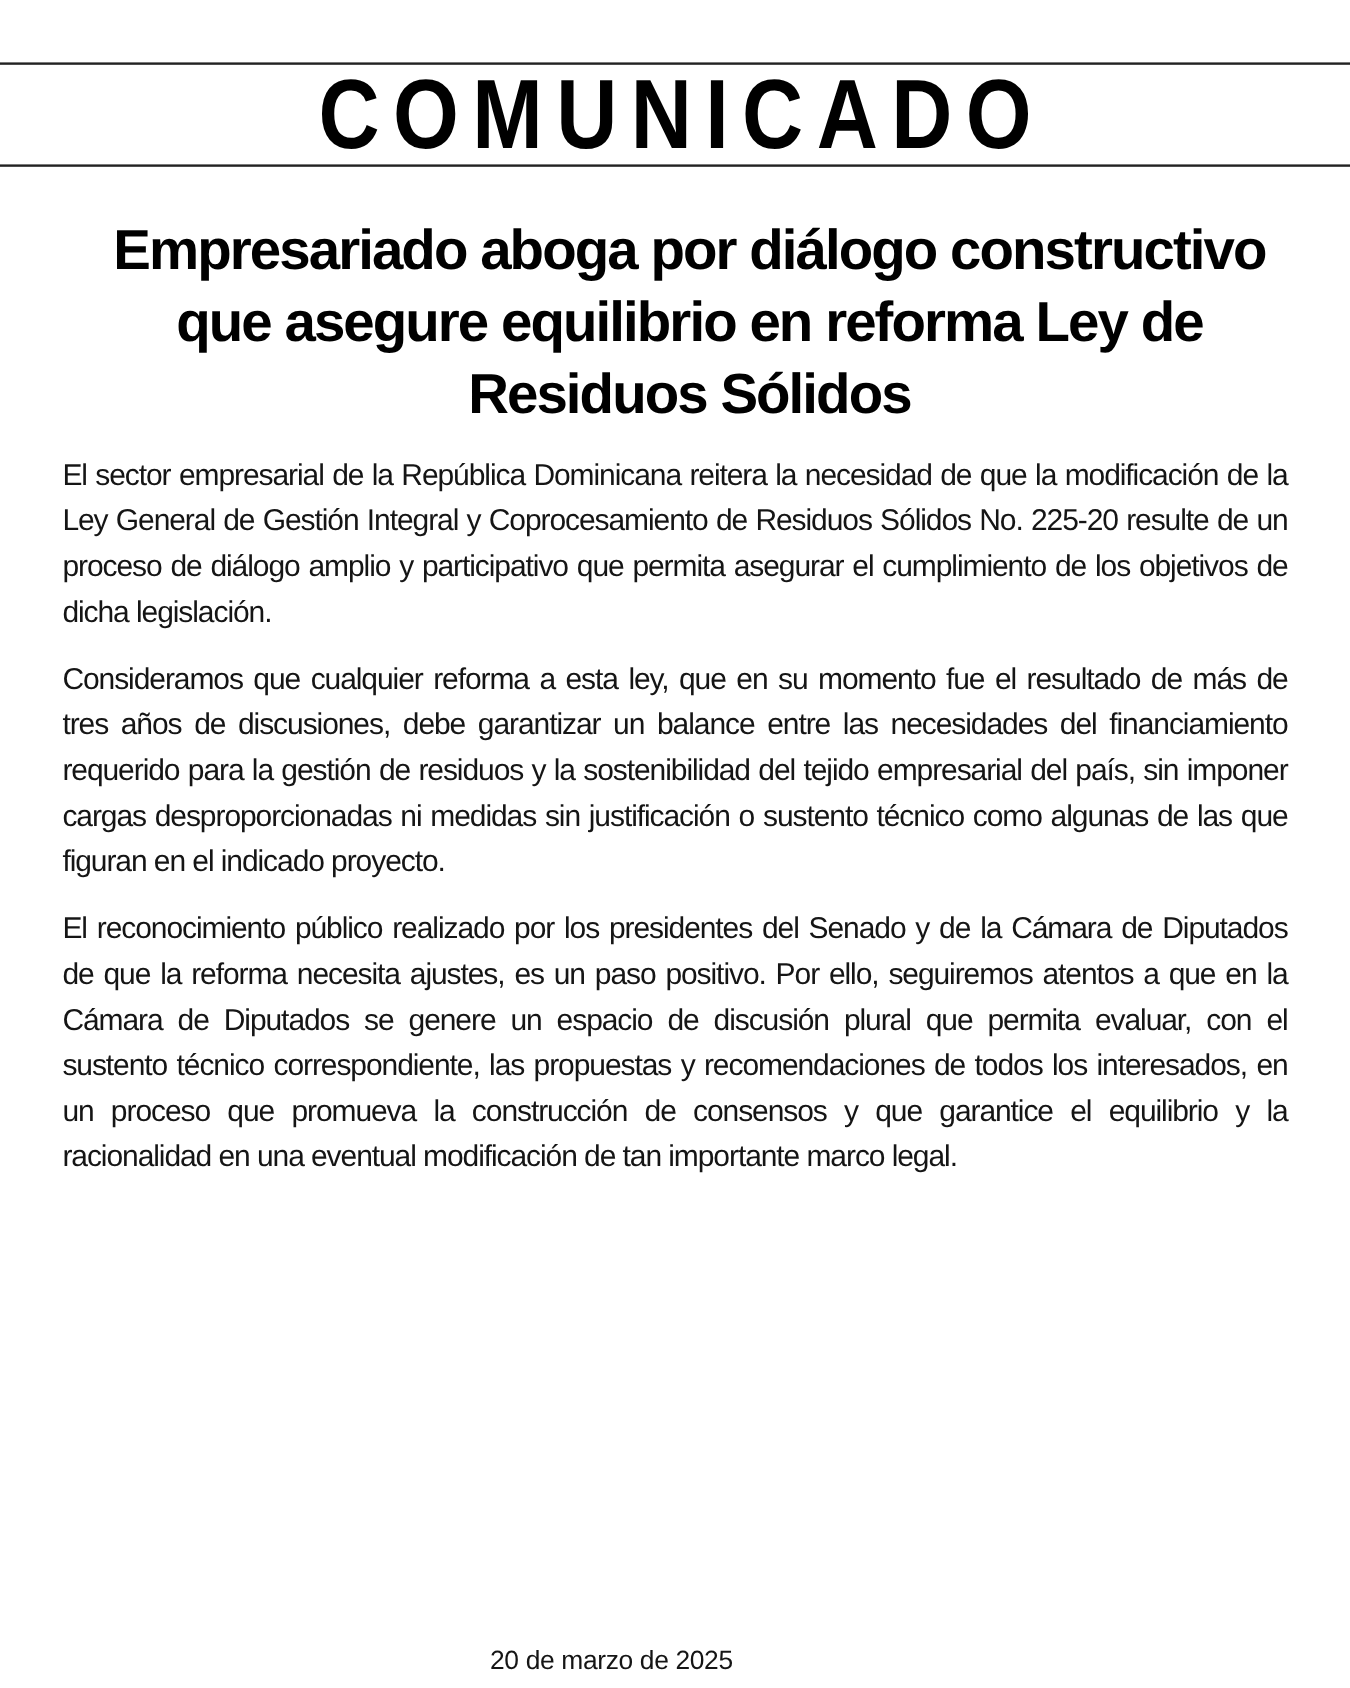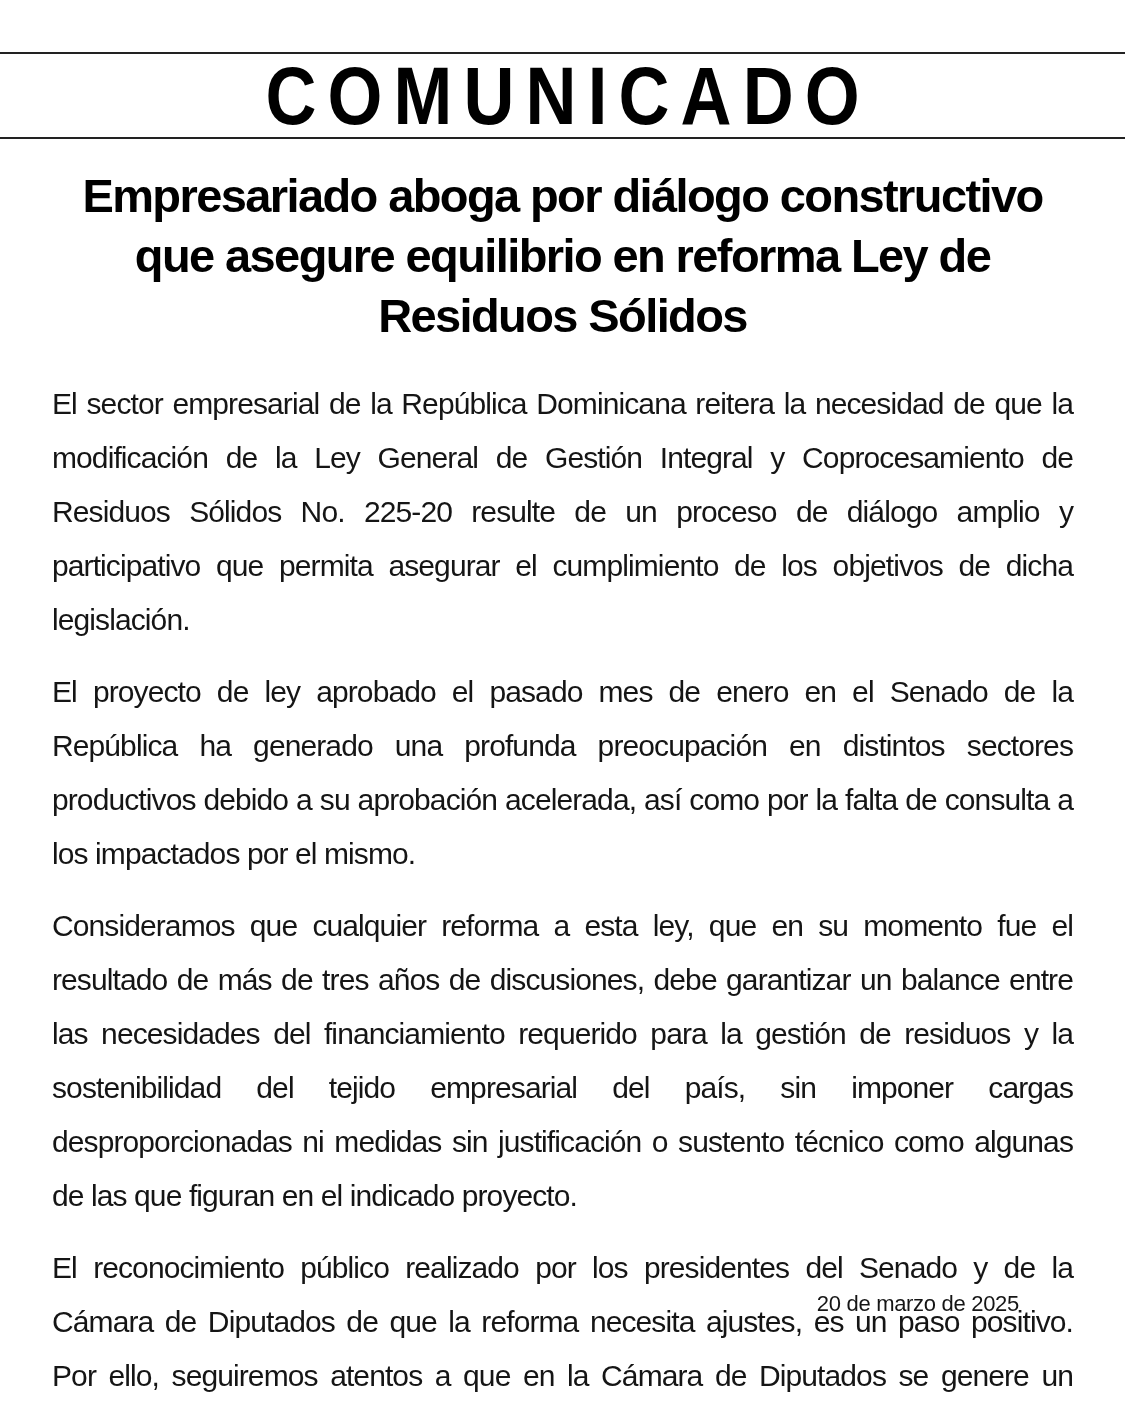--- a/index.html
+++ b/index.html
@@ -3,34 +3,33 @@
 <meta charset="utf-8">
 <style>
   html, body { margin: 0; padding: 0; background: #ffffff; }
   body { width: 1125px; height: 1407px; position: relative; overflow: hidden; color: #111111; font-family: "Liberation Sans", sans-serif; }
   .rule { position: absolute; left: 0; width: 1125px; height: 2px; background: #222222; }
   .rule.top { top: 52px; }
   .rule.bottom { top: 137px; }
   .masthead { position: absolute; top: 55px; left: 0; width: 1125px; text-align: center; font-family: "Liberation Sans", sans-serif; font-weight: 700; font-size: 82px; line-height: 82px; letter-spacing: 13px; color: #000; transform: scaleX(0.86); transform-origin: center; padding-left: 13px; box-sizing: border-box; }
   .headline { position: absolute; top: 166px; left: 60px; width: 1005px; text-align: center; font-weight: 700; font-size: 47px; line-height: 60px; letter-spacing: -1.6px; color: #000; }
   .body { position: absolute; top: 377px; left: 52px; width: 1021px; }
-  .body p { margin: 0 0 18px 0; font-size: 30px; line-height: 54px; text-align: justify; letter-spacing: -0.9px; color: #151515; }
-  .footer { position: absolute; top: 1288px; left: 0; width: 1019px; text-align: right; font-size: 22px; line-height: 31px; color: #151515; letter-spacing: -0.3px; }
+  .body p { margin: 0 0 18px 0; font-size: 25px; line-height: 38px; text-align: justify; letter-spacing: -0.9px; color: #151515; }
+  .footer { position: absolute; top: 1368px; left: 0; width: 1019px; text-align: center; font-size: 22px; line-height: 31px; color: #151515; letter-spacing: -0.3px; }
 </style>
 </head>
 <body>
 
 <div class="rule top"></div>
 <div class="masthead">COMUNICADO</div>
 <div class="rule bottom"></div>
 
-<h1 class="headline" style="margin:0;">Empresariado aboga por diálogo constructivo que asegure equilibrio en reforma Ley de Residuos Sólidos</h1>
+<h1 class="headline" style="margin:12px;">Empresariado aboga por diálogo constructivo que asegure equilibrio en reforma Ley de Residuos Sólidos</h1>
 
 <div class="body">
   <p>El sector empresarial de la República Dominicana reitera la necesidad de que la modificación de la Ley General de Gestión Integral y Coprocesamiento de Residuos Sólidos No. 225-20 resulte de un proceso de diálogo amplio y participativo que permita asegurar el cumplimiento de los objetivos de dicha legislación.</p>
-  <p>El proyecto de ley aprobado el pasado mes de enero en el Senado de la República ha generado una profunda preocupación en distintos sectores productivos debido a su aprobación acelerada, así como por la falta de consulta a los impactados por el mismo.</p>
   <p>Consideramos que cualquier reforma a esta ley, que en su momento fue el resultado de más de tres años de discusiones, debe garantizar un balance entre las necesidades del financiamiento requerido para la gestión de residuos y la sostenibilidad del tejido empresarial del país, sin imponer cargas desproporcionadas ni medidas sin justificación o sustento técnico como algunas de las que figuran en el indicado proyecto.</p>
   <p>El reconocimiento público realizado por los presidentes del Senado y de la Cámara de Diputados de que la reforma necesita ajustes, es un paso positivo. Por ello, seguiremos atentos a que en la Cámara de Diputados se genere un espacio de discusión plural que permita evaluar, con el sustento técnico correspondiente, las propuestas y recomendaciones de todos los interesados, en un proceso que promueva la construcción de consensos y que garantice el equilibrio y la racionalidad en una eventual modificación de tan importante marco legal.</p>
 </div>
 
 <div class="footer">
   <div>20 de marzo de 2025</div>
 </div>
 
 </body></html>

